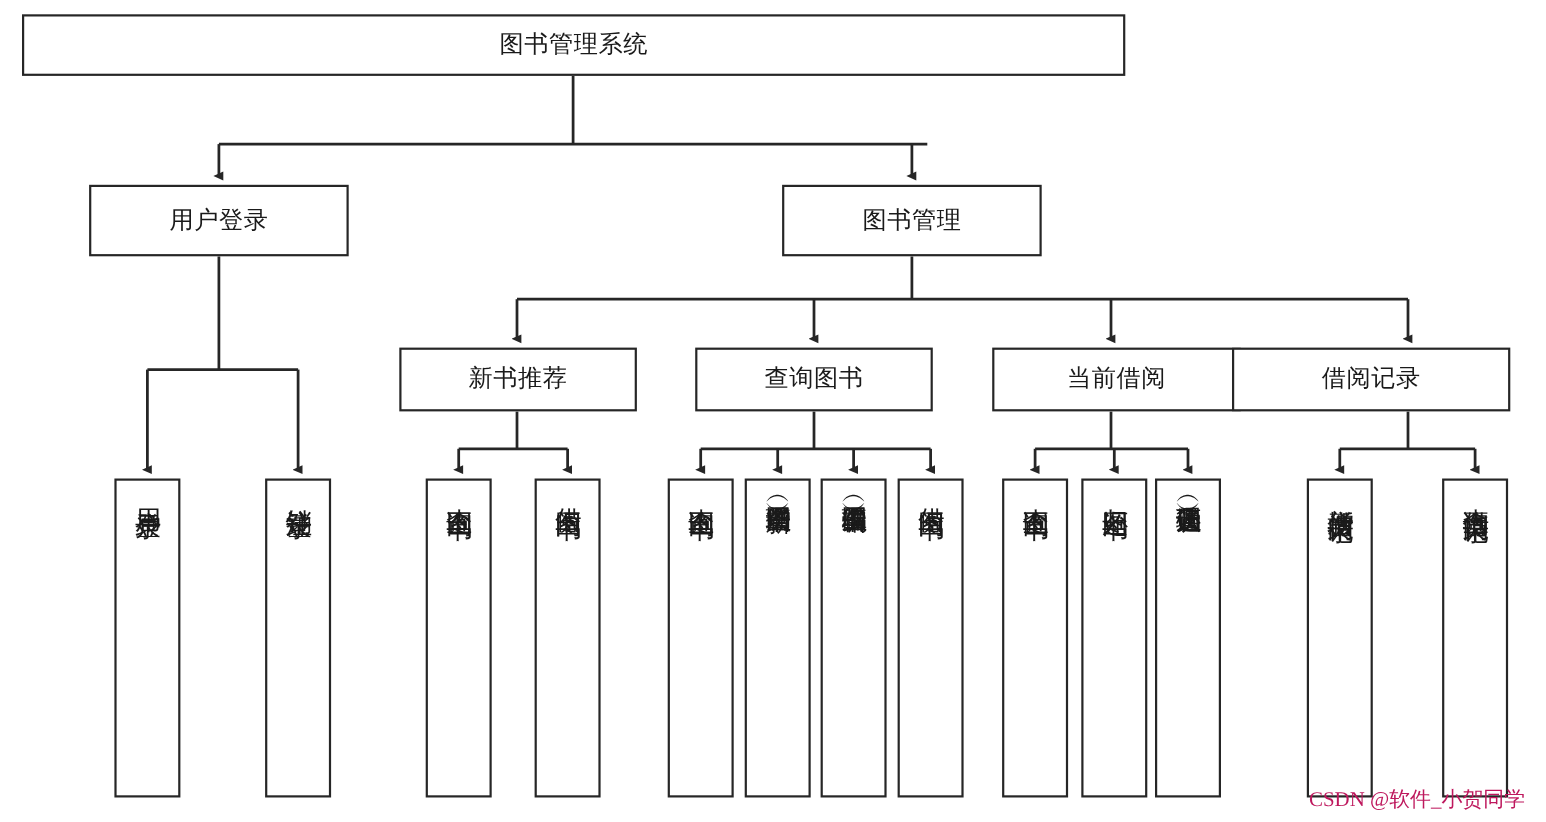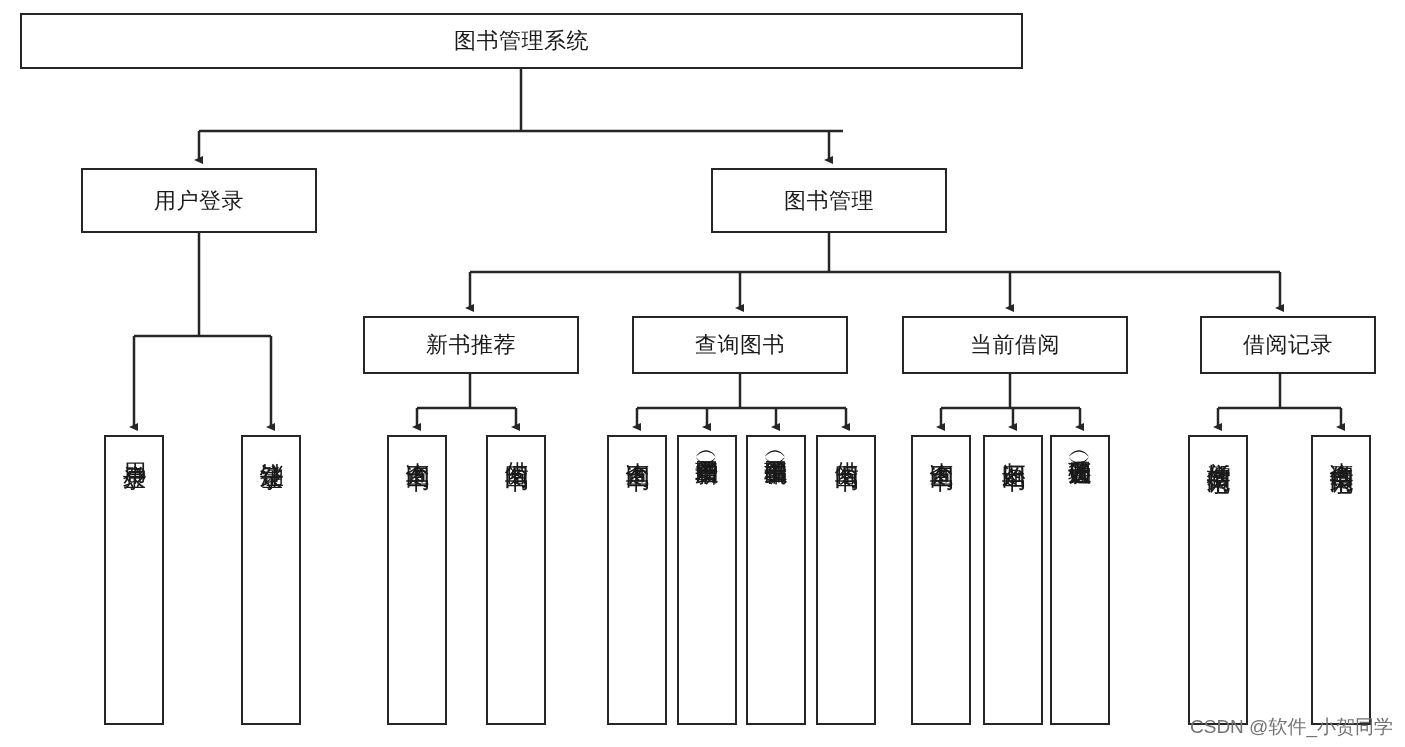--- a/index.html
+++ b/index.html
@@ -62,23 +62,23 @@
   }
   .node-v.tall-text .label {
     font-size: 23px;
     letter-spacing: 0px;
   }
   #watermark {
     position: absolute;
     left: 1190px;
     top: 714px;
     font-size: 19px;
-    color: #737373;
+    color: #be185d;
     white-space: nowrap;
-    font-family: Liberation Sans, sans-serif;
+    font-family: Liberation Serif, serif;
   }
 </style>
 </head>
 <body>
 
 <div id="diagram-root">
 
   <svg id="edge-layer" viewBox="0 0 1405 747" width="1405" height="747">
     <defs>
       <marker id="arrowhead" markerWidth="10" markerHeight="10" refX="5" refY="5" orient="auto" markerUnits="userSpaceOnUse">
@@ -142,21 +142,21 @@
 
   <div class="node node-h" style="left:711px; top:168px; width:236px; height:65px;">
     <span class="label">图书管理</span>
   </div>
   <div class="node node-h" style="left:632px; top:316px; width:216px; height:58px;">
     <span class="label">查询图书</span>
   </div>
   <div class="node node-h" style="left:902px; top:316px; width:226px; height:58px;">
     <span class="label">当前借阅</span>
   </div>
-  <div class="node node-h" style="left:1200px; top:316px; width:176px; height:58px;">
+  <div class="node node-h" style="left:1120px; top:316px; width:253px; height:58px;">
     <span class="label">借阅记录</span>
   </div>
 
   <div class="node node-v" style="left:104px; top:435px; width:60px; height:290px;">
     <span class="label">用户登录</span>
   </div>
   <div class="node node-v" style="left:241px; top:435px; width:60px; height:290px;">
     <span class="label">注销登录</span>
   </div>
 

